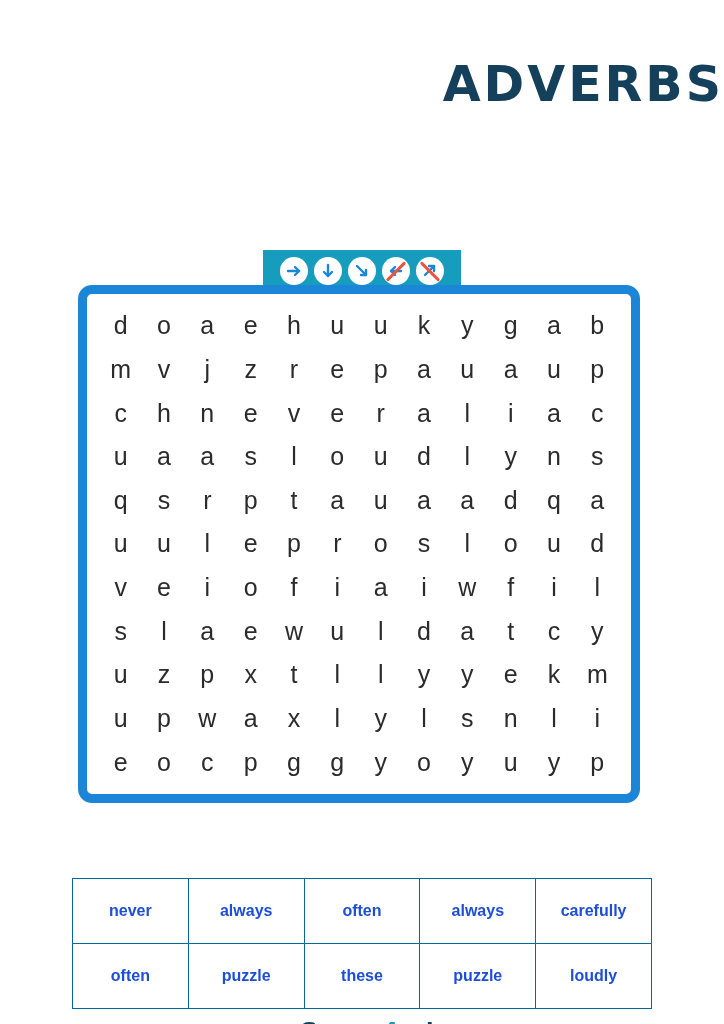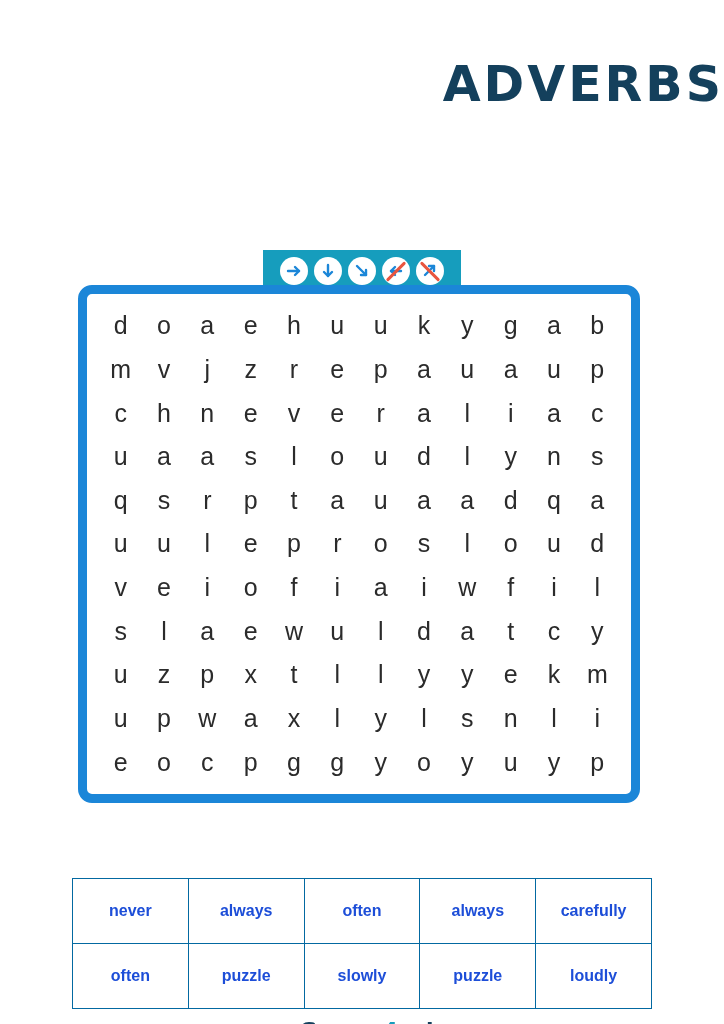--- a/index.html
+++ b/index.html
@@ -340,21 +340,21 @@
         <tr>
           <td>never</td>
           <td>always</td>
           <td>often</td>
           <td>always</td>
           <td>carefully</td>
         </tr>
         <tr>
           <td>often</td>
           <td>puzzle</td>
-          <td>slowly</td>
+          <td>these</td>
           <td>puzzle</td>
           <td>loudly</td>
         </tr>
       </tbody>
   </table>
 
   <div class="footer">
     <span>www.Games</span><span class="accent">4</span><span>esl.com</span>
   </div>
 

